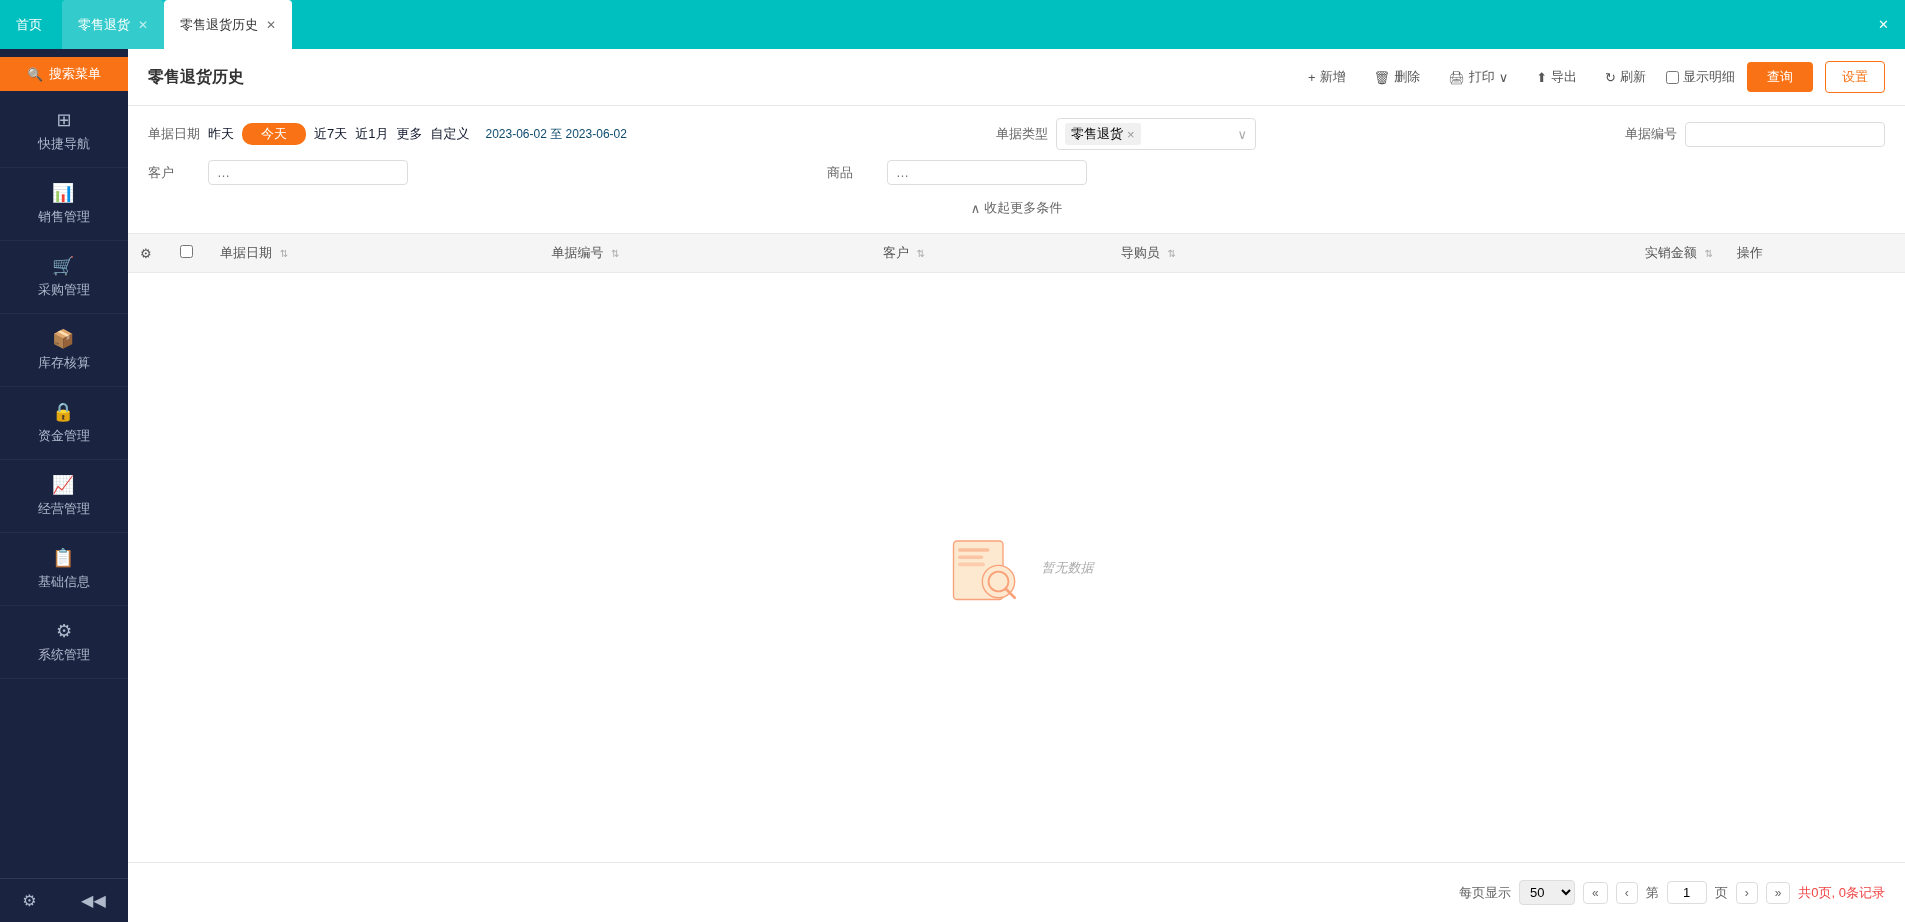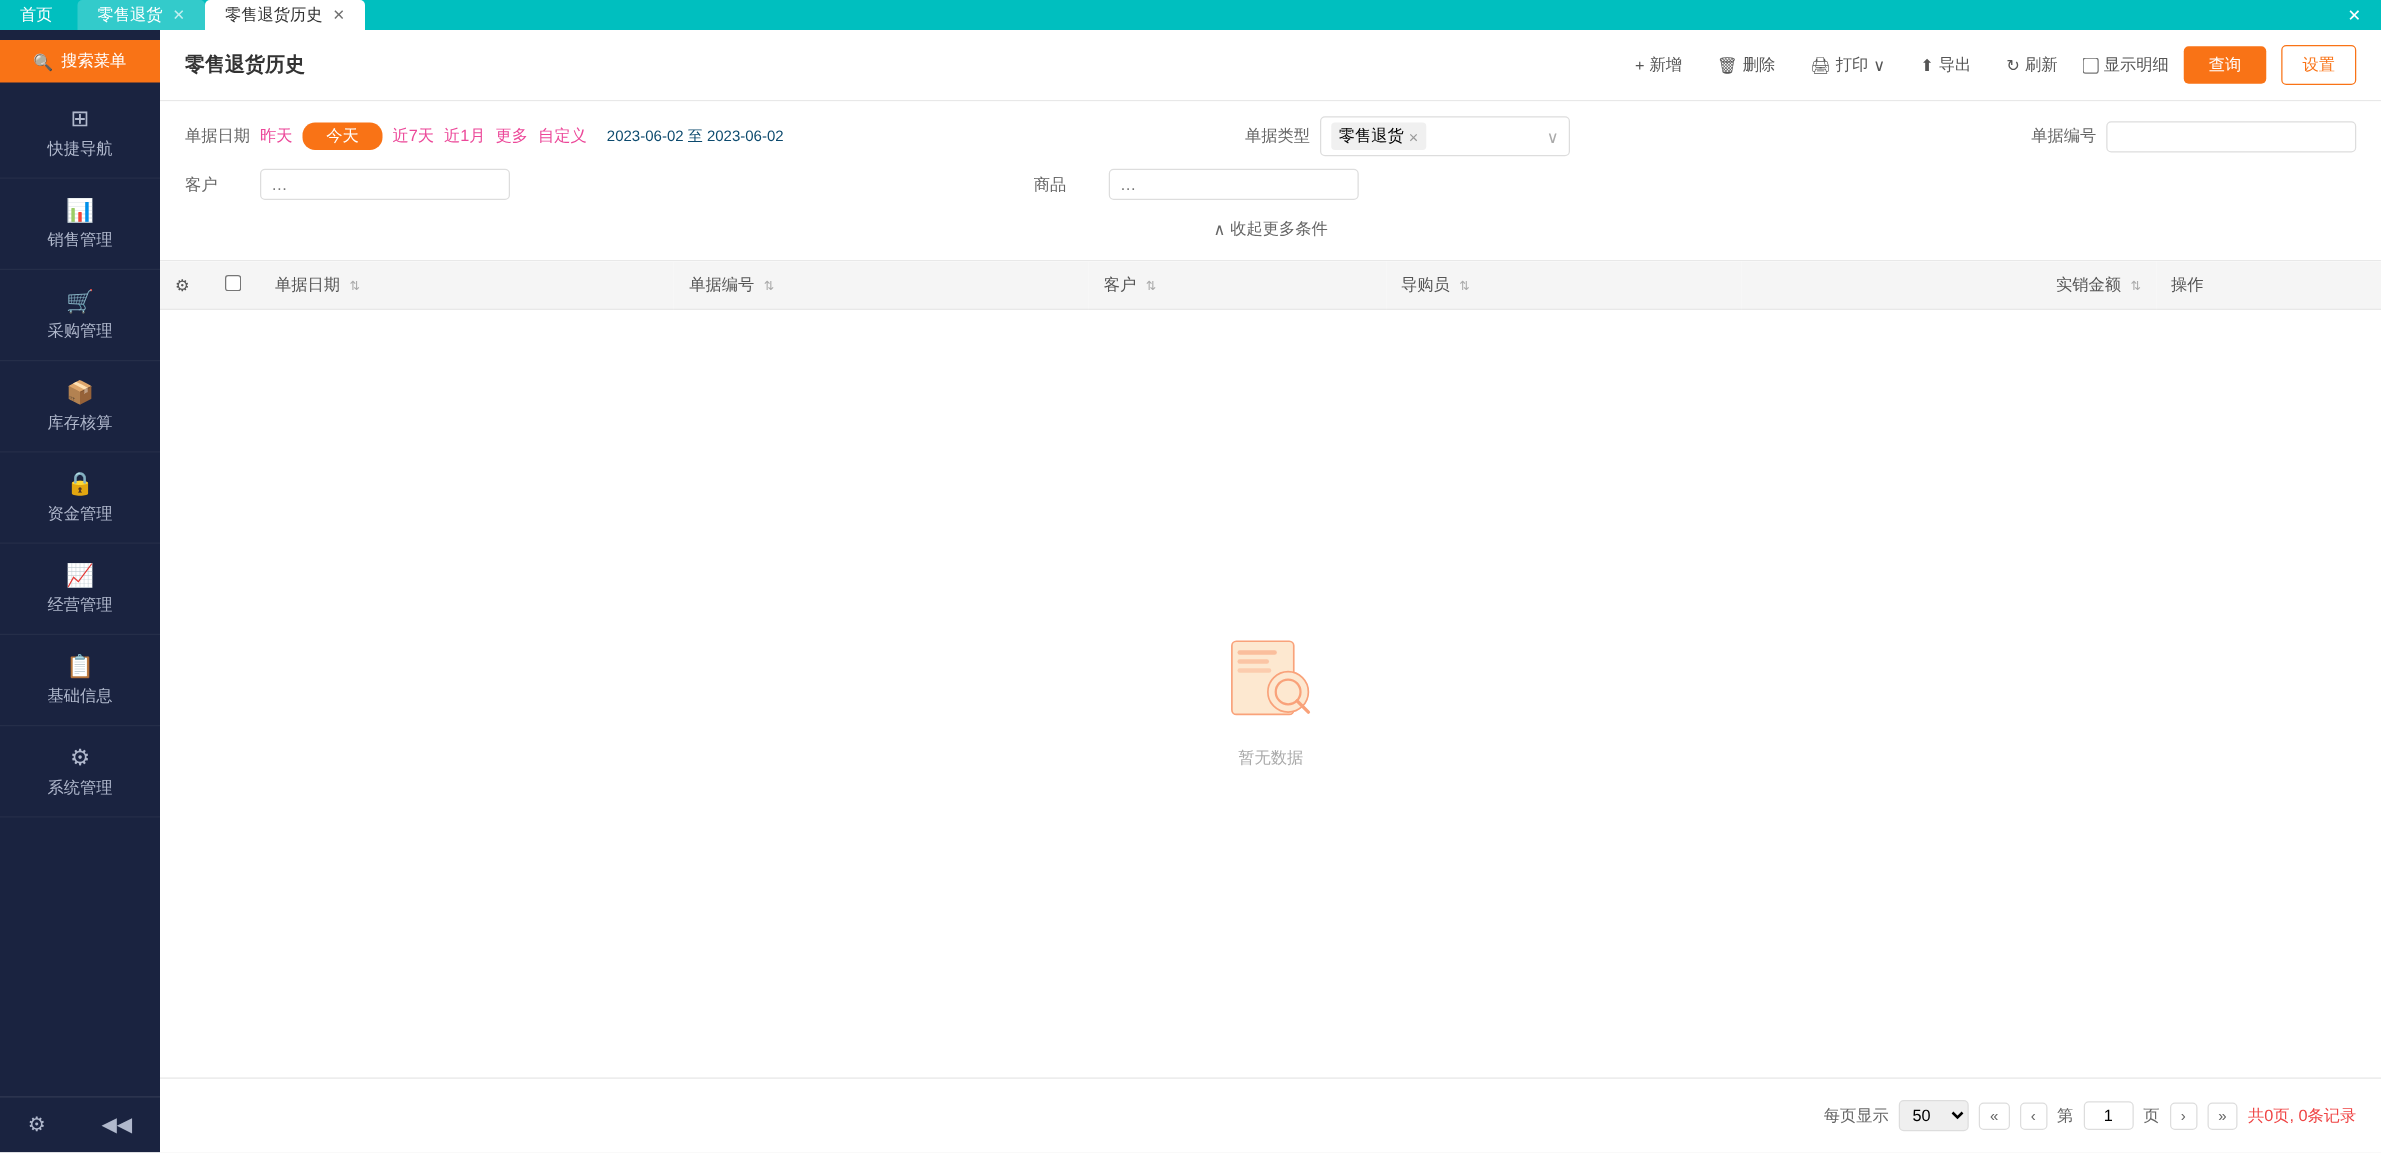--- a/index.html
+++ b/index.html
@@ -1,20 +1,20 @@
 <!DOCTYPE html>
 <html><head>
   <meta charset="utf-8">
   <style>
     * { box-sizing: border-box; margin: 0; padding: 0; font-family: 'Microsoft YaHei', Arial, sans-serif; font-size: 13px; }
     body { display: flex; flex-direction: column; height: 922px; width: 1905px; overflow: hidden; background: #f5f5f5; }
 
     
     .top-bar {
-      height: 24px;
+      height: 49px;
       background: #00bfbf;
       display: flex;
       align-items: center;
       padding: 0 0 0 0;
       flex-shrink: 0;
     }
     .top-bar-tabs {
       display: flex;
       align-items: center;
       flex: 1;
@@ -202,21 +202,21 @@
       font-size: 13px;
       min-width: 60px;
       flex-shrink: 0;
     }
     .filter-date-options {
       display: flex;
       align-items: center;
       gap: 8px;
     }
     .date-option {
-      color: #ec4899;
+      color: #0f172a;
       cursor: pointer;
       font-size: 13px;
     }
     .date-option.today {
       background: #f97316;
       color: #fff;
       padding: 2px 19px;
       border-radius: 10px;
     }
     .date-range {
@@ -302,27 +302,28 @@
     thead th .sort-icon {
       color: #aaa;
       font-size: 10px;
       margin-left: 4px;
     }
 
     
     .empty-state {
       flex: 1;
       display: flex;
-      flex-direction: column;
+      flex-direction: row;
       align-items: center;
       justify-content: center;
       gap: 12px;
       color: #aaa;
       font-size: 14px;
       padding: 60px 0;
+      font-style: italic;
     }
     .empty-icon {
       width: 90px;
       height: 90px;
     }
 
     
     .pagination-bar {
       display: flex;
       align-items: center;

